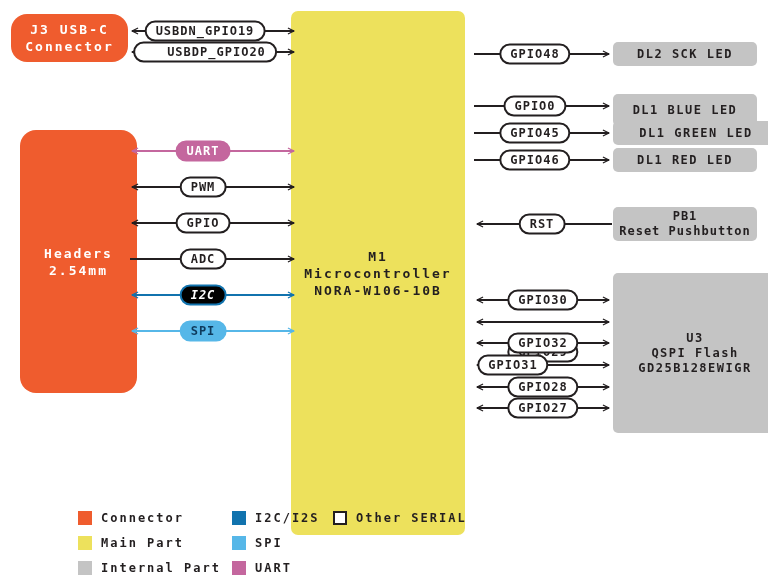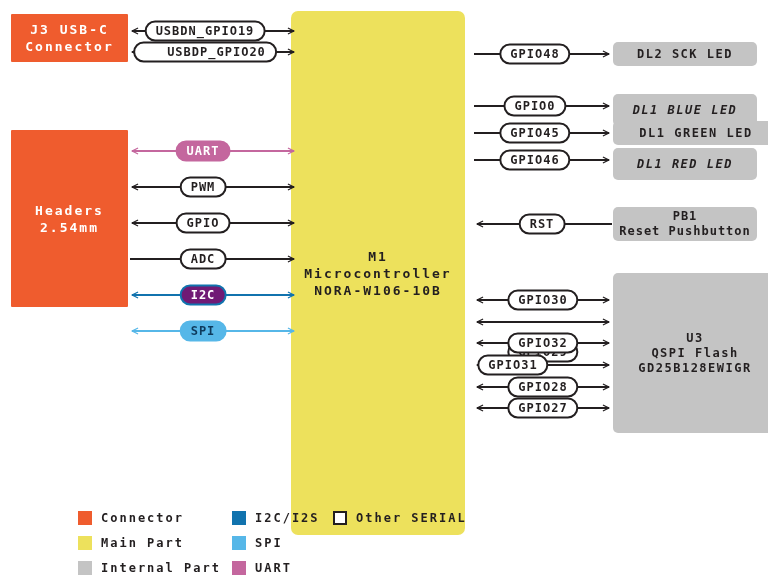--- a/index.html
+++ b/index.html
@@ -7,37 +7,37 @@
   .canvas {
     position:relative; width:768px; height:582px; background:#ffffff; overflow:hidden;
   }
   
   .box {
     position:absolute; display:flex; flex-direction:column;
     align-items:center; justify-content:center;
     font-weight:700; text-align:center; z-index:1;
   }
   .box .line { white-space:nowrap; }
-  .orange { background:#EF5C2E; color:#ffffff; border-radius:1px; }
+  .orange { background:#EF5C2E; color:#ffffff; border-radius:16px; }
   .yellow { background:#EDE15C; color:#231f20; border-radius:7px; }
   .gray   { background:#C4C4C4; color:#231f20; border-radius:5px; }
   .big-text .line   { font-size:13px; line-height:17px; letter-spacing:2px; }
   .small-text .line { font-size:12px; line-height:15px; letter-spacing:1.5px; }
   .tiny-ls .line    { letter-spacing:1px; }
   
   svg.wires { position:absolute; left:0; top:0; z-index:2; pointer-events:none; }
   
   .pill {
     position:absolute; transform:translate(-50%,-50%);
     background:#ffffff; border:2px solid #231f20; border-radius:99px;
     font-weight:700; font-size:12px; letter-spacing:1px;
     color:#231f20; padding:1px 9px 2px 9px; white-space:nowrap; z-index:3;
   }
   .pill.uart { background:#C4679E; border-color:#C4679E; color:#ffffff; }
-  .pill.i2c  { background:#701a75; border-color:#1173AE; color:#ffffff; }
+  .pill.i2c  { background:#000000; border-color:#1173AE; color:#ffffff;font-style:italic; }
   .pill.spi  { background:#56B7E8; border-color:#56B7E8; color:#0E3A5C; }
   
   .legend-item {
     position:absolute; display:flex; align-items:center; gap:9px; z-index:1;
   }
   .swatch { width:14px; height:14px; flex:0 0 auto; }
   .swatch.connector { background:#EF5C2E; }
   .swatch.main      { background:#EDE15C; }
   .swatch.internal  { background:#C4C4C4; }
   .swatch.i2c       { background:#1173AE; }
@@ -51,44 +51,44 @@
 </head>
 <body>
 
 <div class="canvas">
 
   <div class="box orange big-text" style="left:11px; top:14px; width:117px; height:48px;">
     <div class="line">J3 USB-C</div>
     <div class="line">Connector</div>
   </div>
 
-  <div class="box orange big-text" style="left:11px; top:130px; width:117px; height:177px;">
+  <div class="box orange big-text" style="left:20px; top:130px; width:117px; height:263px;">
     <div class="line">Headers</div>
     <div class="line">2.54mm</div>
   </div>
 
   <div class="box yellow big-text" style="left:291px; top:11px; width:174px; height:524px;">
     <div class="line">M1</div>
     <div class="line">Microcontroller</div>
     <div class="line">NORA-W106-10B</div>
   </div>
 
   <div class="box gray small-text" style="left:613px; top:42px; width:144px; height:24px;">
     <div class="line">DL2 SCK LED</div>
   </div>
 
-  <div class="box gray small-text" style="left:613px; top:94px; width:144px; height:32px;font-style:italic;">
+  <div class="box gray small-text" style="left:613px; top:94px; width:144px; height:32px;">
     <div class="line">DL1 BLUE LED</div>
   </div>
 
   <div class="box gray small-text" style="left:613px; top:121px; width:166px; height:24px;">
     <div class="line">DL1 GREEN LED</div>
   </div>
 
-  <div class="box gray small-text" style="left:613px; top:148px; width:144px; height:32px;font-style:italic;">
+  <div class="box gray small-text" style="left:613px; top:148px; width:144px; height:24px;">
     <div class="line">DL1 RED LED</div>
   </div>
 
   <div class="box gray small-text tiny-ls" style="left:613px; top:207px; width:144px; height:34px;">
     <div class="line">PB1</div>
     <div class="line">Reset Pushbutton</div>
   </div>
 
   <div class="box gray small-text" style="left:613px; top:273px; width:164px; height:160px;">
     <div class="line">U3</div>

